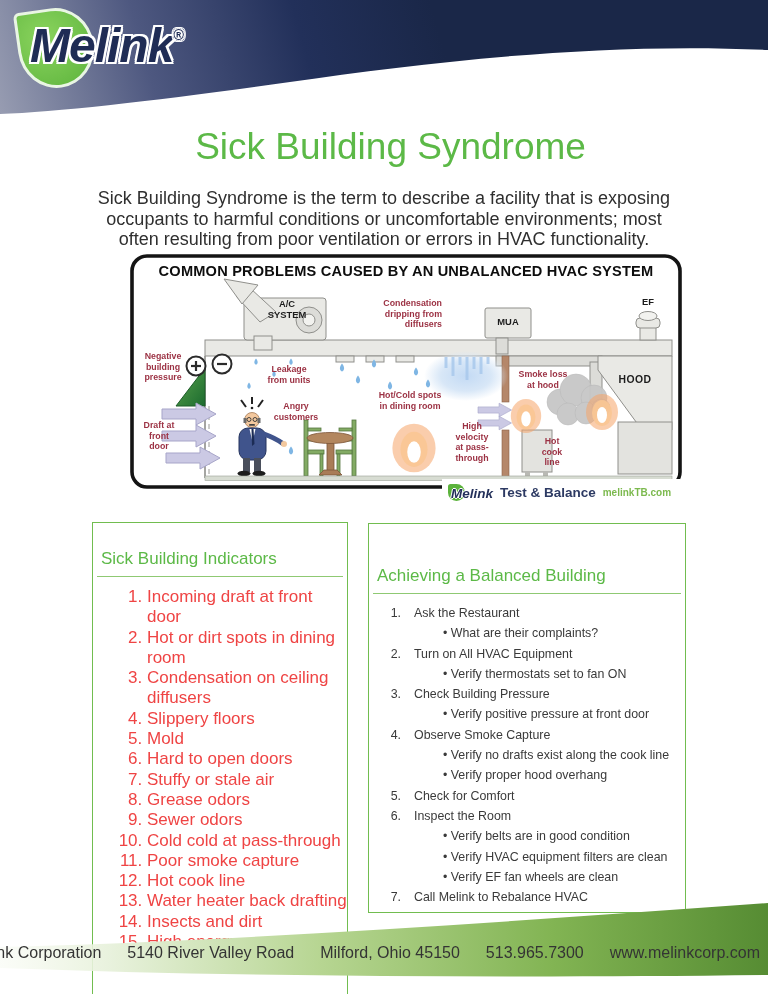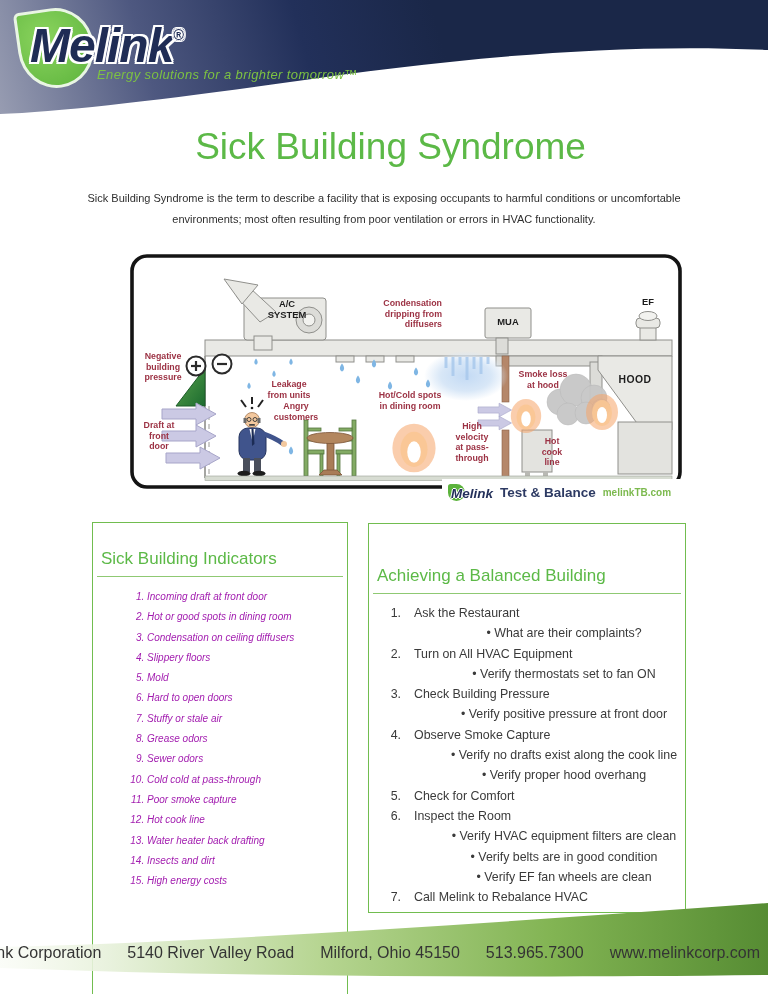--- a/index.html
+++ b/index.html
@@ -28,21 +28,21 @@
     position:absolute; left:97px; top:67px; font-size:13px; font-style:italic;
     color:#7dc242; letter-spacing:.4px; white-space:nowrap;
   }
   
   .page-title {
     position:absolute; left:0; top:126px; width:768px; text-align:center;
     font-size:37px; color:#5cb947; font-weight:normal; letter-spacing:0;padding-left:13px;
   }
   .intro {
     position:absolute; left:84px; top:188px; width:600px; text-align:center;
-    font-size:11px; line-height:20.5px; color:#2f2f2f;
+    font-size:18px; line-height:20.5px; color:#2f2f2f;
   }
   
   .diagram { position:absolute; left:128px; top:252px; width:556px; height:256px; }
   .diagram svg { position:absolute; left:0; top:0; }
   .dg-title {
     position:absolute; left:0; top:11px; width:556px; text-align:center;
     font-size:14.6px; font-weight:bold; color:#0d0d0d; letter-spacing:.2px;
   }
   .dg-label {
     position:absolute; white-space:pre-line; text-align:center; font-weight:bold;
@@ -68,25 +68,25 @@
   .panel { position:absolute; background:#fff; border:1.6px solid #71bd4f; }
   .panel-left  { left:92px;  top:522px; width:256px; height:504px; }
   .panel-right { left:368px; top:523px; width:318px; height:390px; }
   .panel h2 {
     font-size:17px; font-weight:normal; color:#5cb947; padding:0 0 0 8px;
   }
   .panel-left h2 { margin-top:26px; }
   .panel-right h2 { margin-top:42px; }
   .green-rule { border:0; border-top:1.3px solid #8fc973; margin:7px 4px 0 4px; }
   .panel-left ol { margin:10px 0 0 0; padding-left:54px; list-style:decimal; }
-  .panel-left li { font-size:10px; line-height:20.3px; color:#a21caf;font-style:italic; }
+  .panel-left li { font-size:17px; line-height:20.3px; color:#ef4444; }
   .r-list { margin-top:9px; }
   .r-row { display:flex; line-height:20.3px; font-size:12.4px; color:#3a3a3a; }
   .r-num { width:32px; text-align:right; margin-right:13px; flex:none; }
-  .r-sub { padding-left:74px; line-height:20.3px; font-size:12.4px; color:#3a3a3a;text-align:center; }
+  .r-sub { padding-left:74px; line-height:20.3px; font-size:12.4px; color:#3a3a3a; }
   
   .footer-swoosh { position:absolute; left:0; top:895px; width:768px; height:99px; }
   .footer-text {
     position:absolute; left:0; top:944px; right:8px; display:flex;
     justify-content:flex-end; gap:26px; font-size:16px; color:#343434;margin-left:25px;
   }
   .footer-text span { white-space:nowrap; }
 </style>
 </head>
 <body>
@@ -100,21 +100,20 @@
           <stop offset="0" stop-color="#989db2"></stop>
           <stop offset="0.35" stop-color="#4e5880"></stop>
           <stop offset="0.7" stop-color="#22305a"></stop>
           <stop offset="1" stop-color="#1a2748"></stop>
         </linearGradient>
       </defs>
       <path d="M0,0 H768 V50 C600,42 430,62 290,82 C170,99 60,112 0,114 Z" fill="url(#hdrGrad)"></path>
     </svg>
     <div class="leaf"></div>
     <div class="logo-text"><span>Melink</span><span class="logo-reg">®</span></div>
-    <div class="tagline">Energy solutions for a brighter tomorrow™</div>
   </div>
 
   <h1 class="page-title">Sick Building Syndrome</h1>
   <p class="intro">Sick Building Syndrome is the term to describe a facility that is exposing occupants to harmful conditions or uncomfortable environments; most often resulting from poor ventilation or errors in HVAC functionality.</p>
 
   <div class="diagram">
     <svg width="556" height="256" viewBox="0 0 556 256">
       <defs>
         <radialGradient id="coldGrad" cx="0.5" cy="0.5" r="0.5">
           <stop offset="0" stop-color="#c3daf4"></stop>
@@ -256,31 +255,32 @@
       </g>
       <g fill="#a97c57" stroke="#7c5638" stroke-width="0.8">
         <rect x="199" y="188" width="7" height="32"></rect>
         <polygon points="191,223 214,223 209,218 196,218"></polygon>
         <ellipse cx="202" cy="186" rx="23" ry="5.5" fill="#b3875f"></ellipse>
       </g>
 
       <rect x="77" y="224" width="467" height="4.5" fill="#d7dcd2" stroke="#9aa096" stroke-width="0.6"></rect>
     </svg>
 
+    <div class="dg-title">COMMON PROBLEMS CAUSED BY AN UNBALANCED HVAC SYSTEM</div>
     <div class="dg-label dg-black" style="left:127px; top:47px; width:64px;">A/C
 SYSTEM</div>
     <div class="dg-label" style="left:222px; top:46px; width:92px;text-align:right;">Condensation
 dripping from
 diffusers</div>
     <div class="dg-label dg-black" style="left:357px; top:65px; width:46px;">MUA</div>
     <div class="dg-label dg-black" style="left:506px; top:45px; width:28px;">EF</div>
     <div class="dg-label" style="left:8px; top:99px; width:54px;">Negative
 building
 pressure</div>
-    <div class="dg-label" style="left:130px; top:112px; width:62px;margin-top:15px;">Leakage
+    <div class="dg-label" style="left:130px; top:112px; width:62px;">Leakage
 from units</div>
     <div class="dg-label" style="left:232px; top:138px; width:100px;">Hot/Cold spots
 in dining room</div>
     <div class="dg-label" style="left:136px; top:149px; width:64px;">Angry
 customers</div>
     <div class="dg-label" style="left:314px; top:169px; width:60px;">High
 velocity
 at pass-
 through</div>
     <div class="dg-label" style="left:378px; top:117px; width:74px;">Smoke loss
@@ -301,21 +301,21 @@
       <span class="badge-name">Test &amp; Balance</span>
       <span class="badge-site">melinkTB.com</span>
     </div>
   </div>
 
   <div class="panel panel-left">
     <h2>Sick Building Indicators</h2>
     <hr class="green-rule">
     <ol>
         <li>Incoming draft at front door</li>
-        <li>Hot or good spots in dining room</li>
+        <li>Hot or dirt spots in dining room</li>
         <li>Condensation on ceiling diffusers</li>
         <li>Slippery floors</li>
         <li>Mold</li>
         <li>Hard to open doors</li>
         <li>Stuffy or stale air</li>
         <li>Grease odors</li>
         <li>Sewer odors</li>
         <li>Cold cold at pass-through</li>
         <li>Poor smoke capture</li>
         <li>Hot cook line</li>
@@ -351,22 +351,22 @@
         <div class="r-sub">• Verify no drafts exist along the cook line</div>
         <div class="r-sub">• Verify proper hood overhang</div>
         <div class="r-row">
           <span class="r-num">5.</span>
           <span class="r-text">Check for Comfort</span>
         </div>
         <div class="r-row">
           <span class="r-num">6.</span>
           <span class="r-text">Inspect the Room</span>
         </div>
+        <div class="r-sub">• Verify belts are in good condition</div>
         <div class="r-sub">• Verify HVAC equipment filters are clean</div>
-        <div class="r-sub">• Verify belts are in good condition</div>
         <div class="r-sub">• Verify EF fan wheels are clean</div>
         <div class="r-row">
           <span class="r-num">7.</span>
           <span class="r-text">Call Melink to Rebalance HVAC</span>
         </div>
       </div>
   </div>
 
   <svg class="footer-swoosh" viewBox="0 0 768 99">
     <defs>

